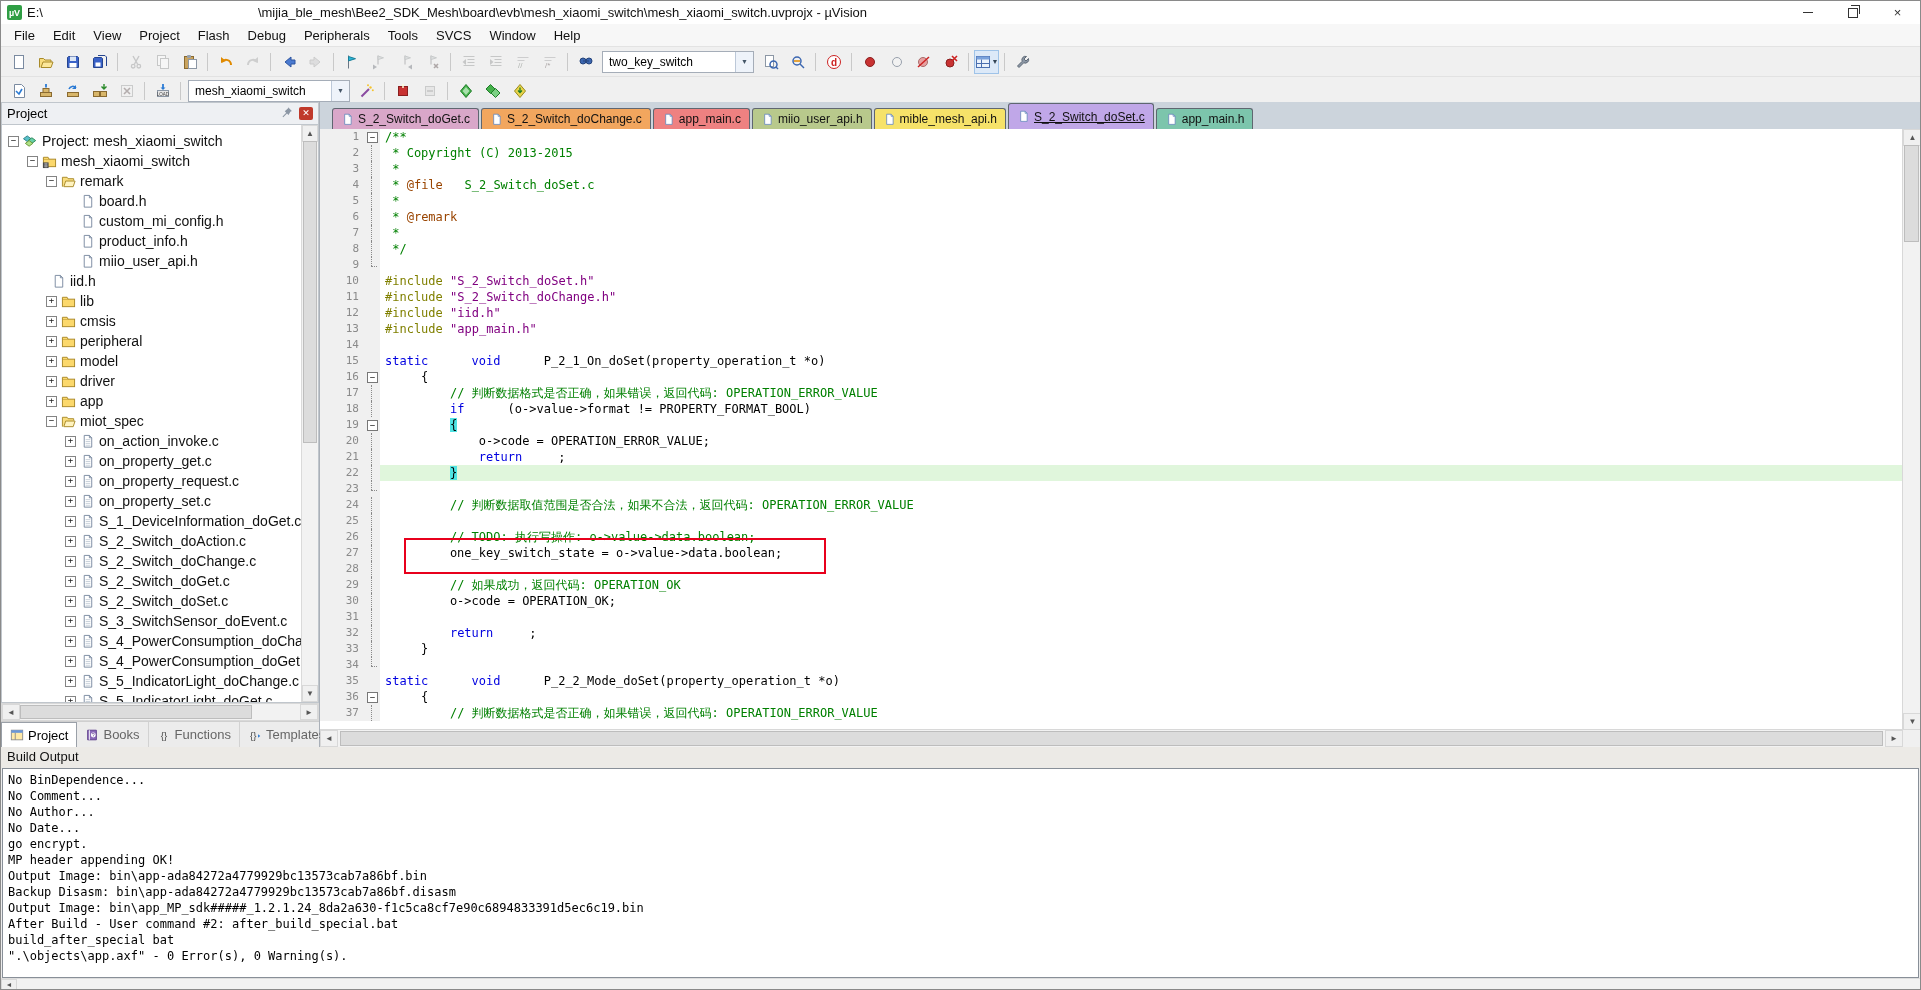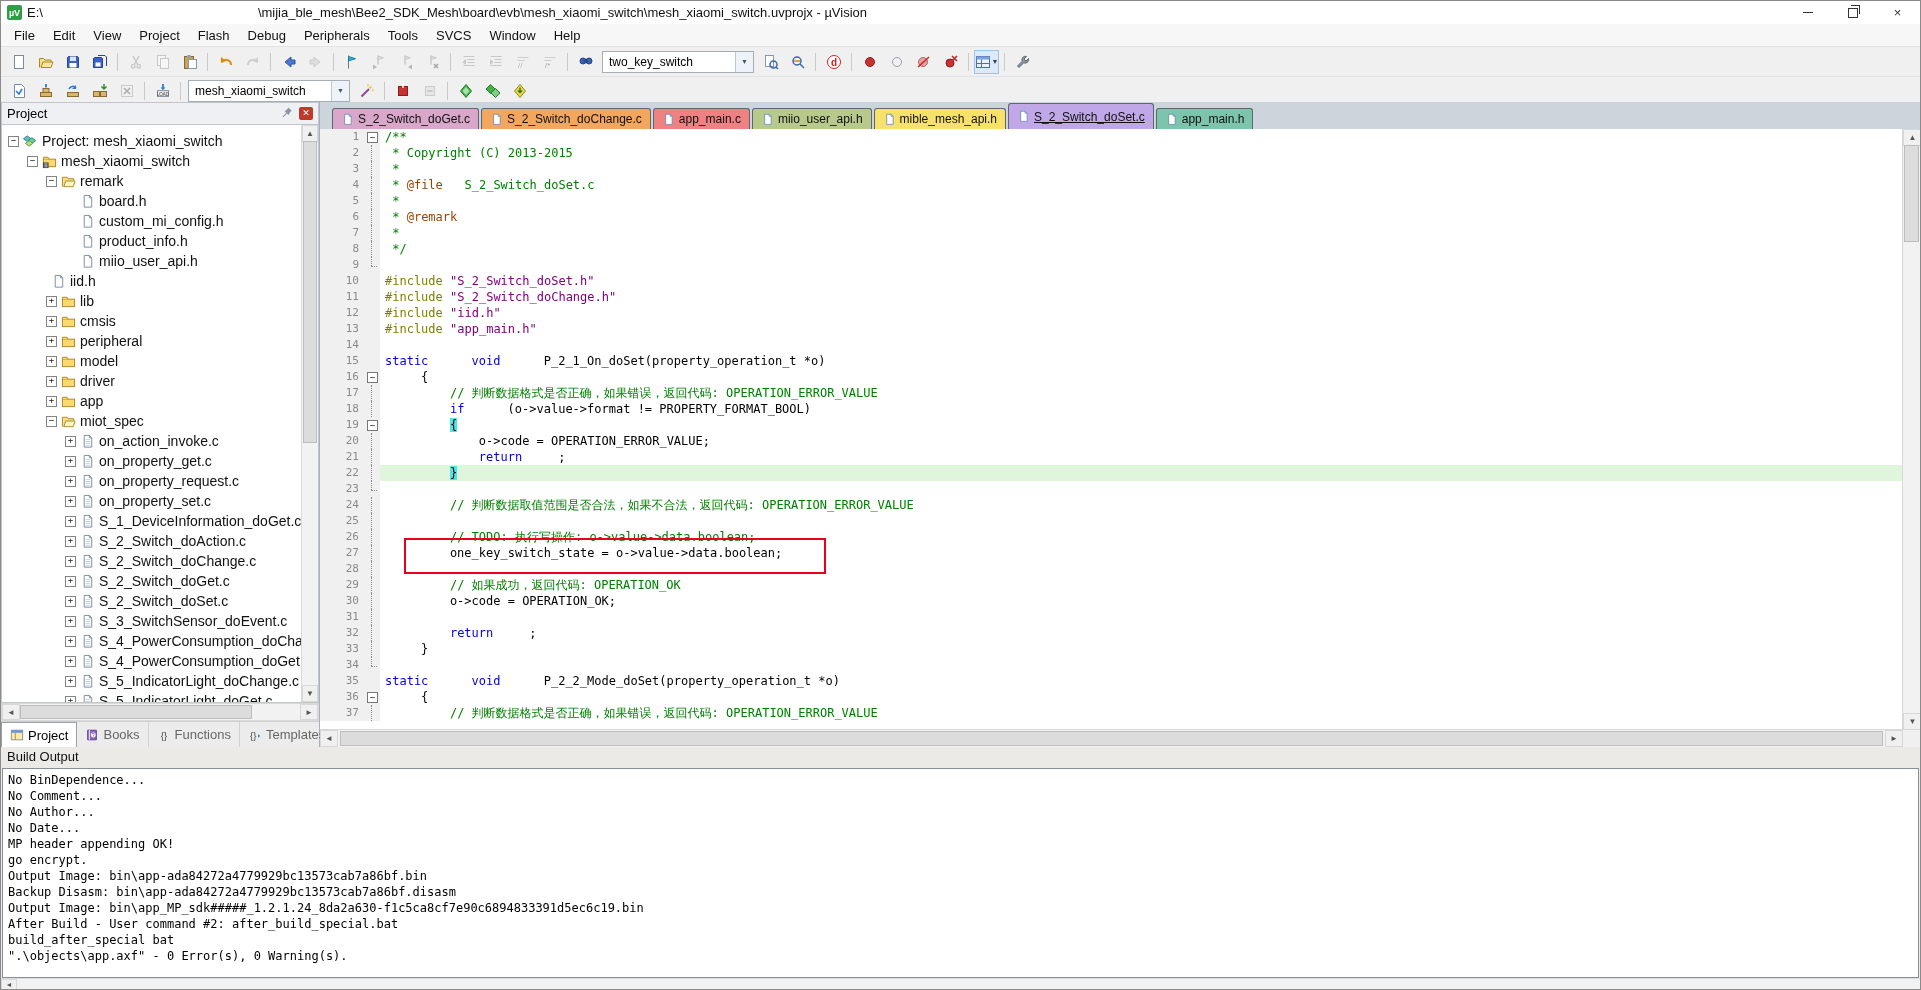--- a/index.html
+++ b/index.html
@@ -1355,22 +1355,22 @@
 
   <div class="build">
     <div class="build-head">
       <span>Build Output</span>
     </div>
     <div class="build-body" id="buildBody">
         <div class="build-line">No BinDependence...</div>
         <div class="build-line">No Comment...</div>
         <div class="build-line">No Author...</div>
         <div class="build-line">No Date...</div>
+        <div class="build-line">go encrypt.</div>
         <div class="build-line">MP header appending OK!</div>
-        <div class="build-line">go encrypt.</div>
         <div class="build-line">Output Image: bin\app-ada84272a4779929bc13573cab7a86bf.bin</div>
         <div class="build-line">Backup Disasm: bin\app-ada84272a4779929bc13573cab7a86bf.disasm</div>
         <div class="build-line">Output Image: bin\app_MP_sdk#####_1.2.1.24_8da2a630-f1c5ca8cf7e90c6894833391d5ec6c19.bin</div>
         <div class="build-line">After Build - User command #2: after_build_special.bat</div>
         <div class="build-line">build_after_special bat</div>
         <div class="build-line">".\objects\app.axf" - 0 Error(s), 0 Warning(s).</div>
       </div>
     <div class="build-scroll">
       <span class="sarr">◄</span>
     </div>

